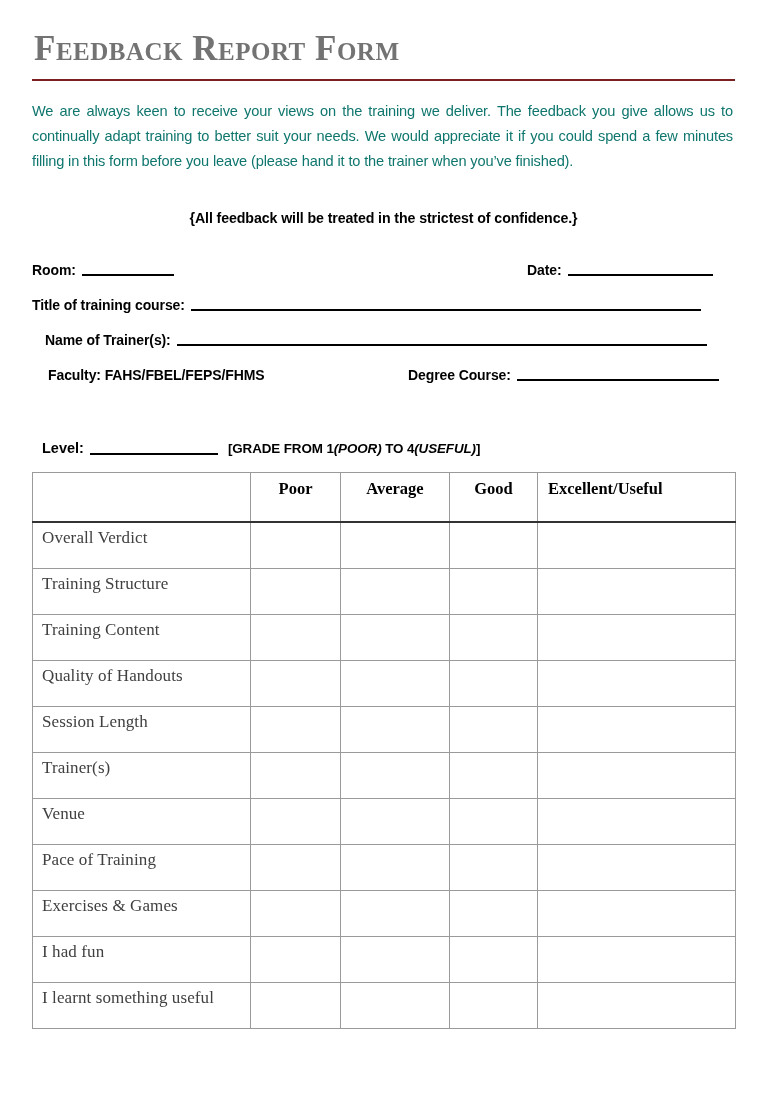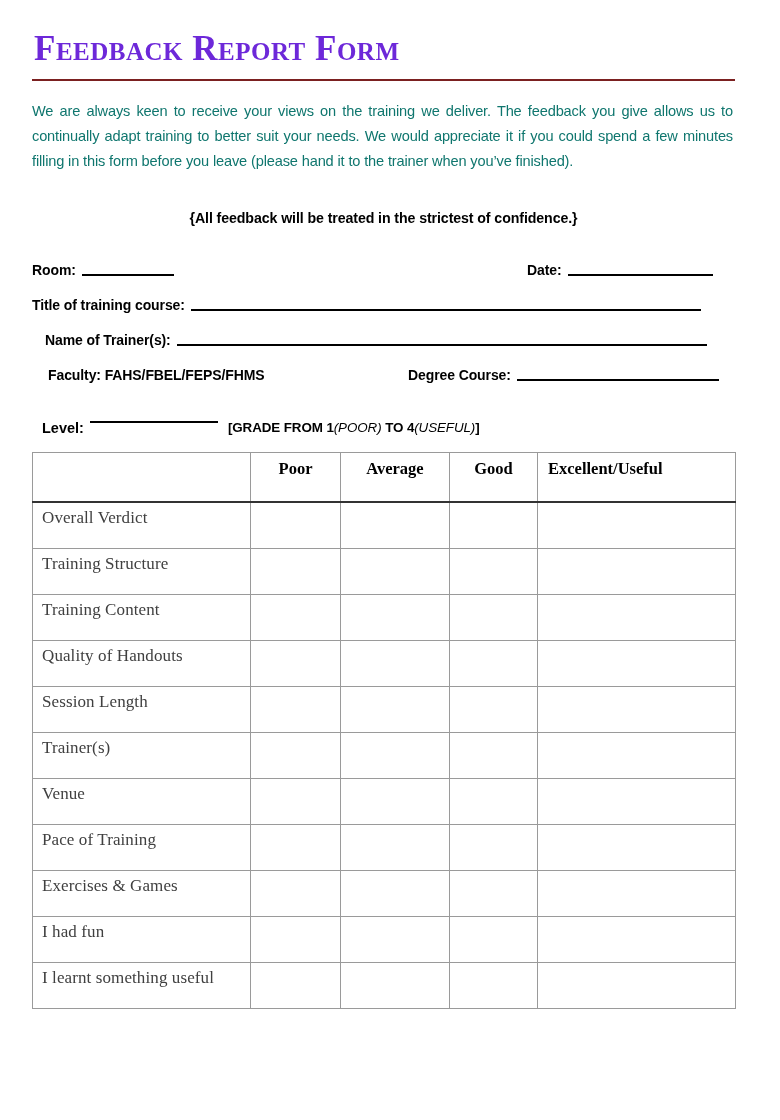--- a/index.html
+++ b/index.html
@@ -35,21 +35,21 @@
   }
   .doc-title {
     font-family: "Liberation Serif", "DejaVu Serif", serif;
     font-weight: bold;
     font-size: 35px;
     font-variant: small-caps;
     letter-spacing: 0.5px;
     line-height: 1.1;
     margin: 0;
     padding: 0 0 6px 2px;
-    color: #6d28d9;
+    color: #737373;
     white-space: nowrap;
   }
   .title-rule {
     height: 2px;
     background: #7b2020;
     width: 703px;
     margin-top: 4px;
   }
 
   
@@ -110,40 +110,41 @@
   .row-degree { left: 376px; }
 
   .b-room    { width: 92px;  }
   .b-date    { width: 145px; }
   .b-title   { width: 510px; }
   .b-trainer { width: 530px; }
   .b-degree  { width: 202px; }
 
   
   .level-line {
-    margin-top: 32px;
+    margin-top: 52px;
     padding-left: 10px;
     display: flex;
+    align-items: flex-end;
     font-size: 14px;
     white-space: nowrap;
   }
   .level-label {
     font-weight: bold;
     font-size: 14.5px;
   }
   .b-level { width: 128px; }
   .grade-note {
     font-weight: bold;
     font-size: 13.4px;
     margin-left: 10px;
     letter-spacing: -0.1px;
   }
   .grade-note i {
     font-style: italic;
-    font-weight: normal;
+    font-weight: bold;
   }
 
   
   .feedback-table {
     margin-top: 16px;
     border-collapse: collapse;
     width: 703px;
     table-layout: fixed;
   }
   .feedback-table th,

